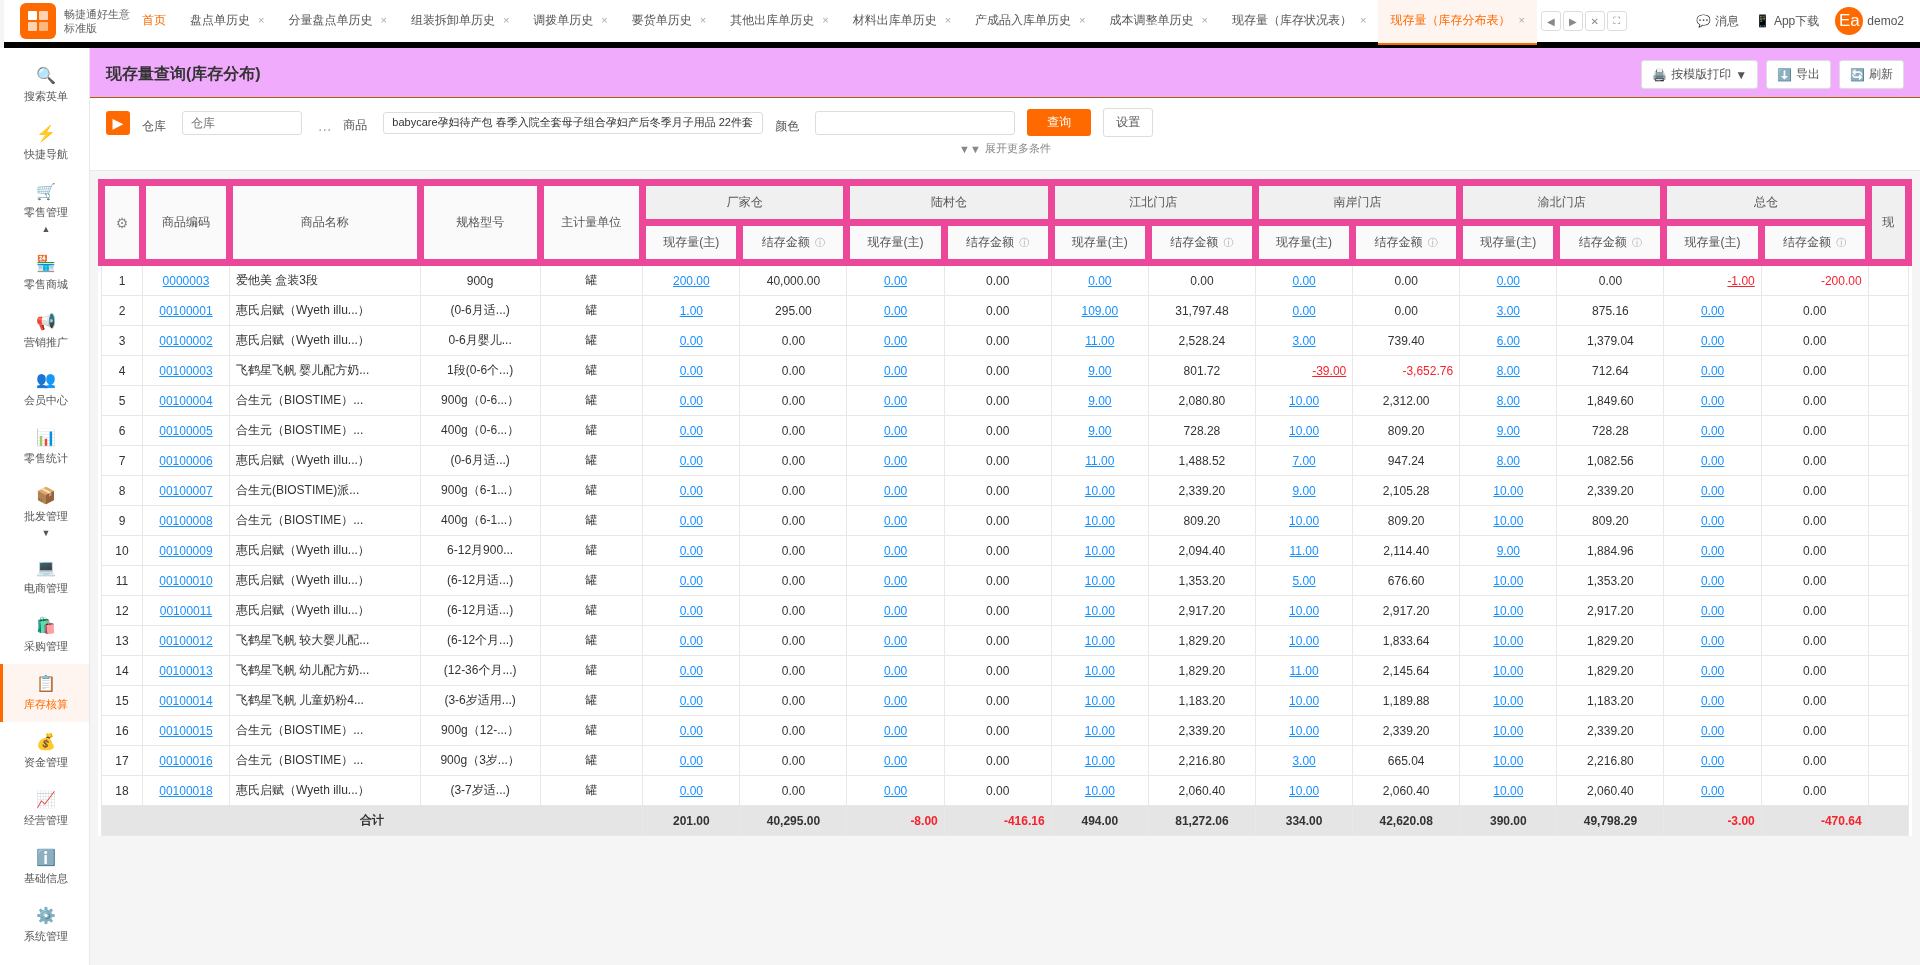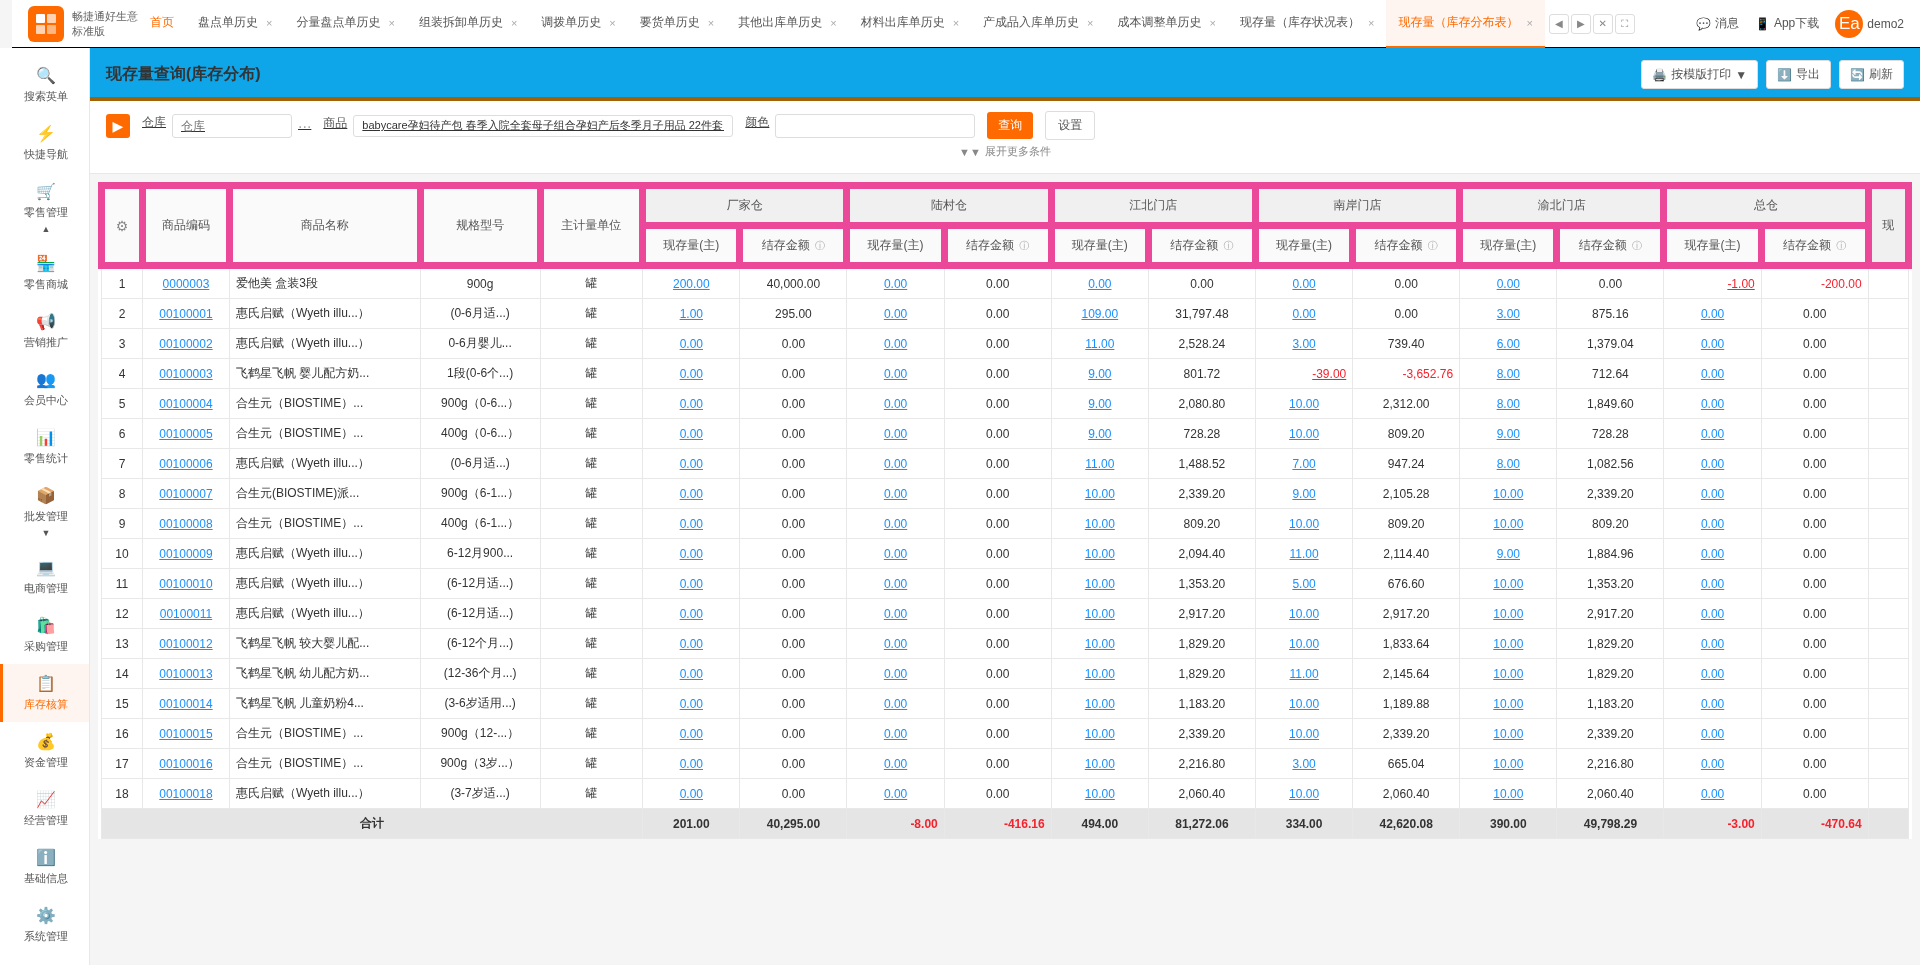--- a/index.html
+++ b/index.html
@@ -6,24 +6,24 @@
     body { font-family: 'Microsoft YaHei', Arial, sans-serif; font-size: 12px; background: #f5f5f5; color: #333; overflow: hidden; }
     
     
     .top-bar {
       height: 48px;
       background: #fff;
       display: flex;
       align-items: center;
       justify-content: space-between;
       padding: 0 16px;
-      border-bottom: 1px solid #000000;
+      border-bottom: 6px solid #000000;
       position: fixed;
       top: 0;
-      left: 12px;
+      left: 4px;
       right: 0;
       z-index: 100;
     }
     .logo-area {
       display: flex;
       align-items: center;
       gap: 8px;
       min-width: 90px;
     }
     .logo-icon {
@@ -143,23 +143,23 @@
     .main-content {
       flex: 1;
       overflow: hidden;
       display: flex;
       flex-direction: column;
       background: #f5f5f5;
     }
 
     
     .page-header {
-      background: #0ea5e9;
+      background: #f0abfc;
       padding: 12px 16px 0;
-      border-bottom: 4px solid #a16207;
+      border-bottom: 1px solid #a16207;
     }
     .page-title-row {
       display: flex;
       align-items: center;
       justify-content: space-between;
       margin-bottom: 8px;
     }
     .page-title { font-size: 16px; font-weight: bold; color: #333; }
     .header-actions {
       display: flex;
@@ -224,23 +224,22 @@
       border-radius: 3px;
       cursor: pointer;
       font-size: 14px;
       display: flex;
       align-items: center;
       justify-content: center;
       flex-shrink: 0;
     }
     .filter-field {
       display: flex;
-      align-items: flex-start;
-      gap: 6px;
-      text-decoration: underline;
+      align-items: flex-end;
+      gap: 16px;
     }
     .filter-label { color: #555; font-size: 12px; white-space: nowrap; }
     .filter-input {
       border: 1px solid #ddd;
       border-radius: 3px;
       padding: 4px 8px;
       font-size: 12px;
       color: #333;
       background: white;
       outline: none;
@@ -255,21 +254,21 @@
     }
     .filter-input-color {
       width: 200px;
     }
     .filter-dots {
       color: #aaa;
       font-size: 16px;
       cursor: pointer;
     }
     .btn-query {
-      padding: 5px 11px;
+      padding: 5px 20px;
       background: #ff6a00;
       color: white;
       border: none;
       border-radius: 3px;
       cursor: pointer;
       font-size: 12px;
       white-space: nowrap;
     }
     .btn-settings {
       padding: 5px 12px;

